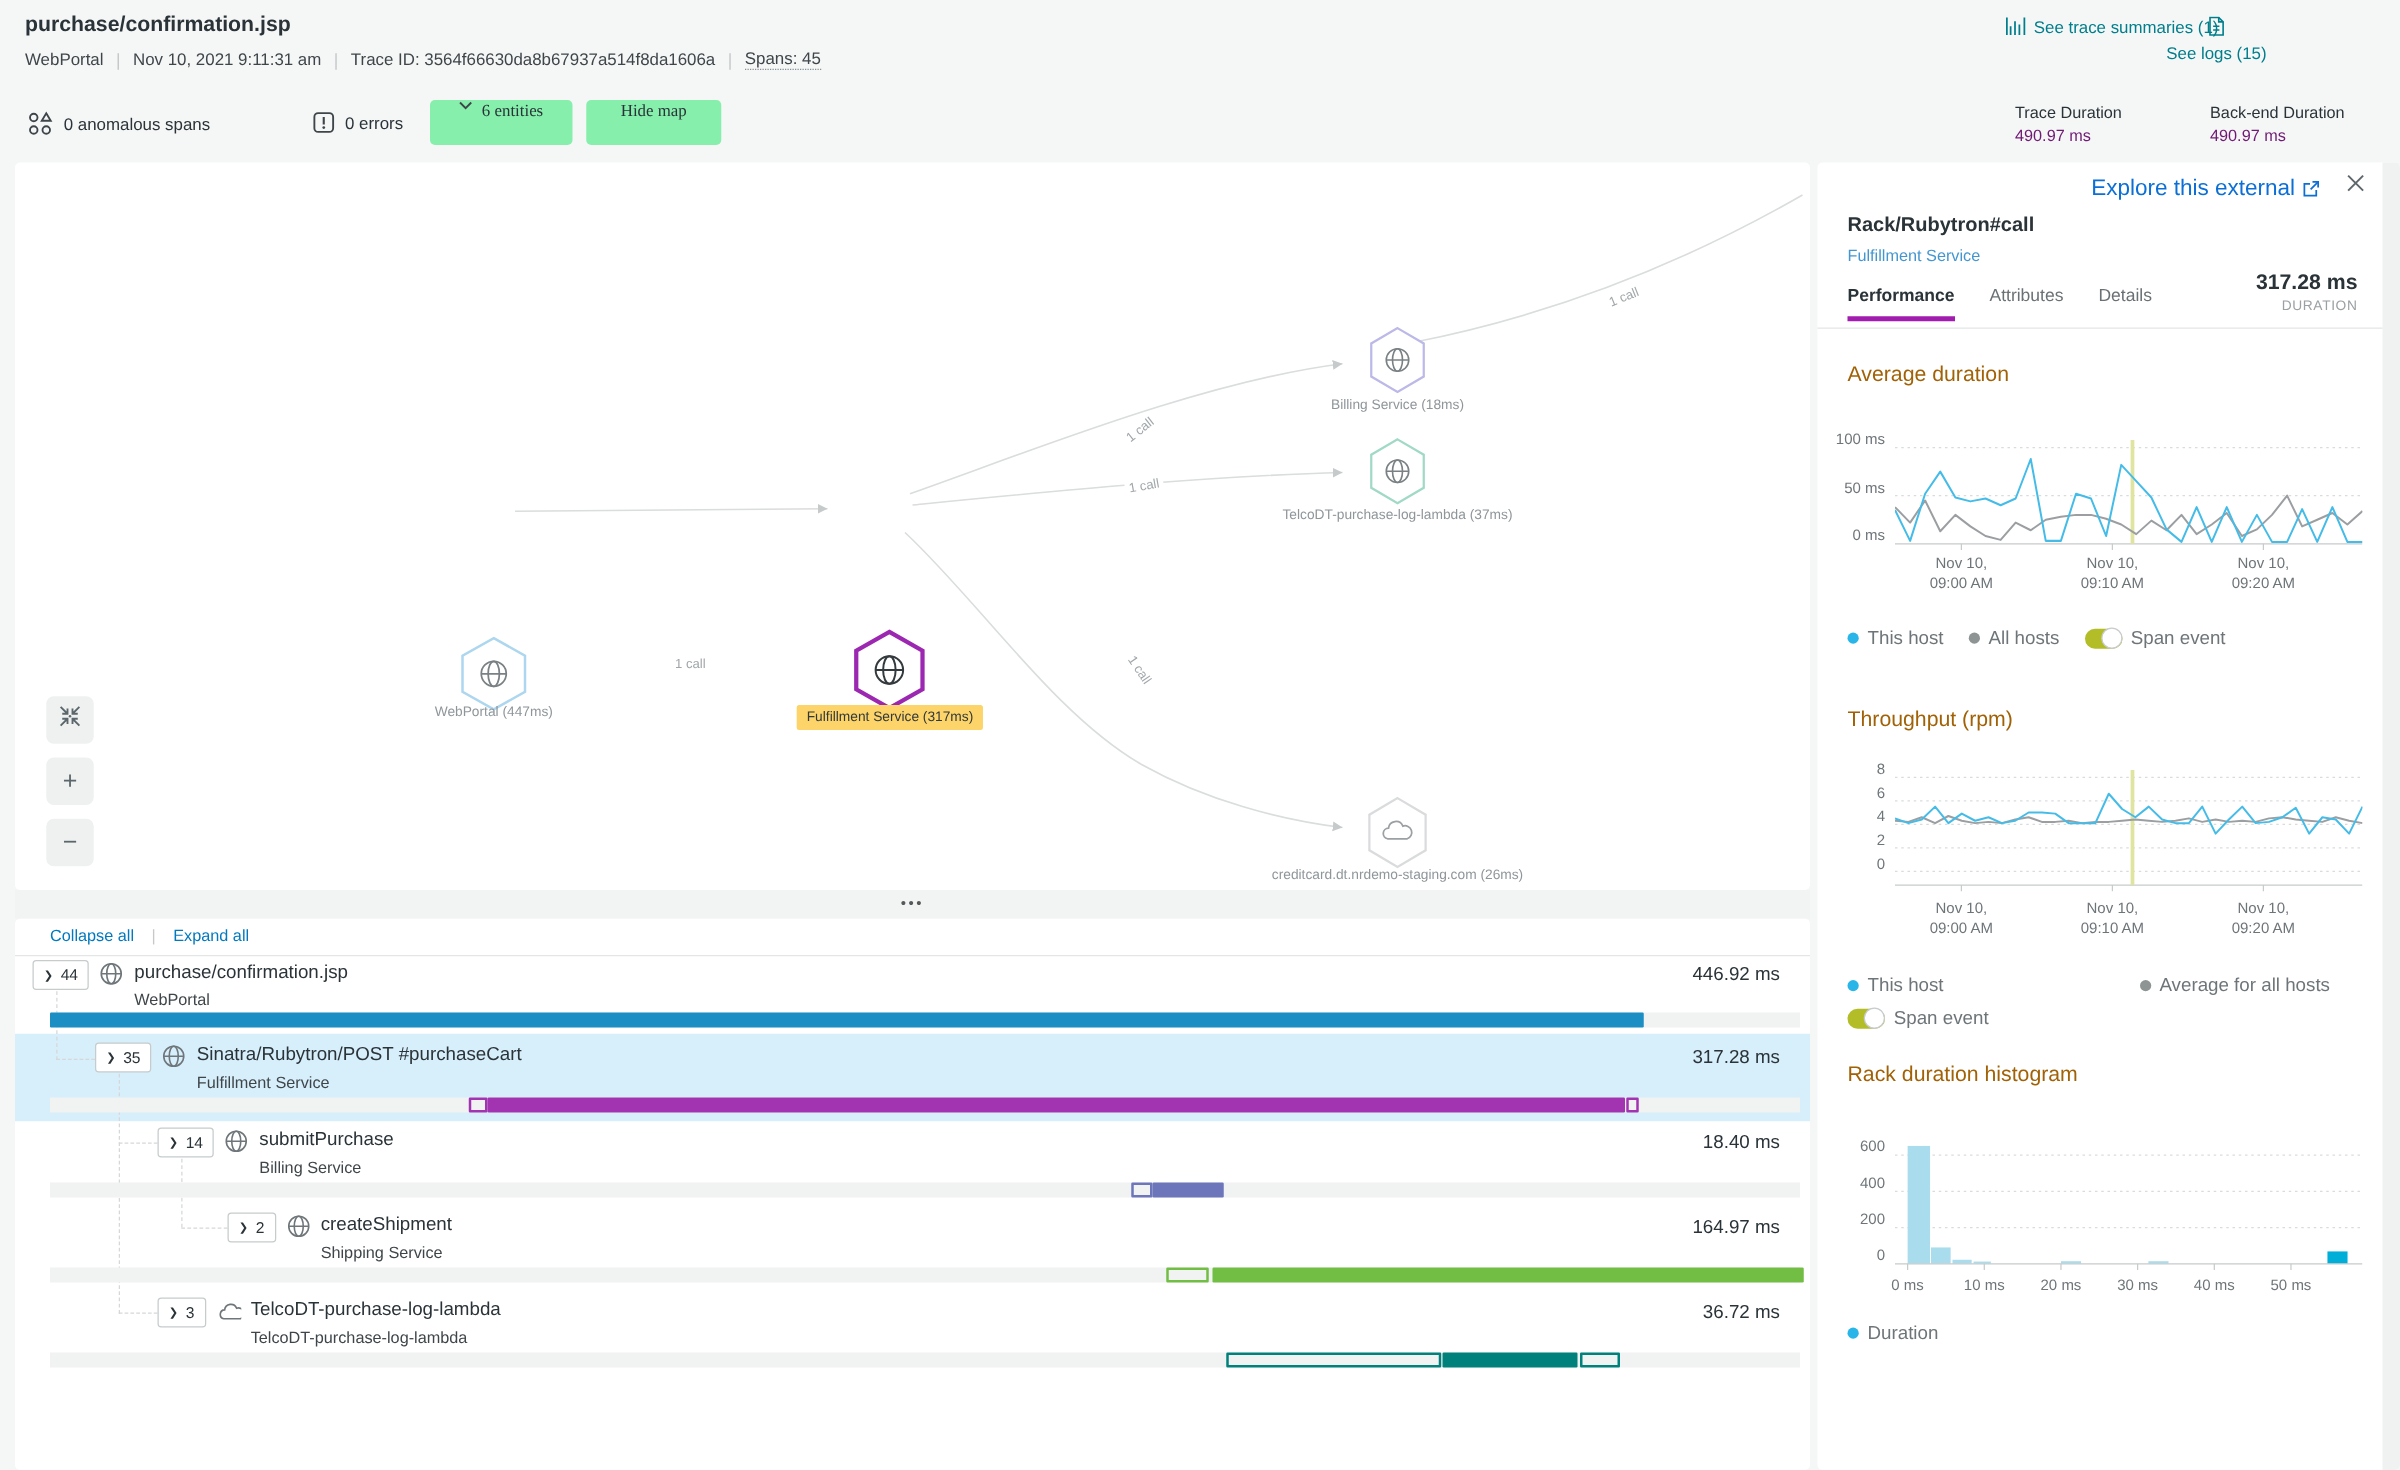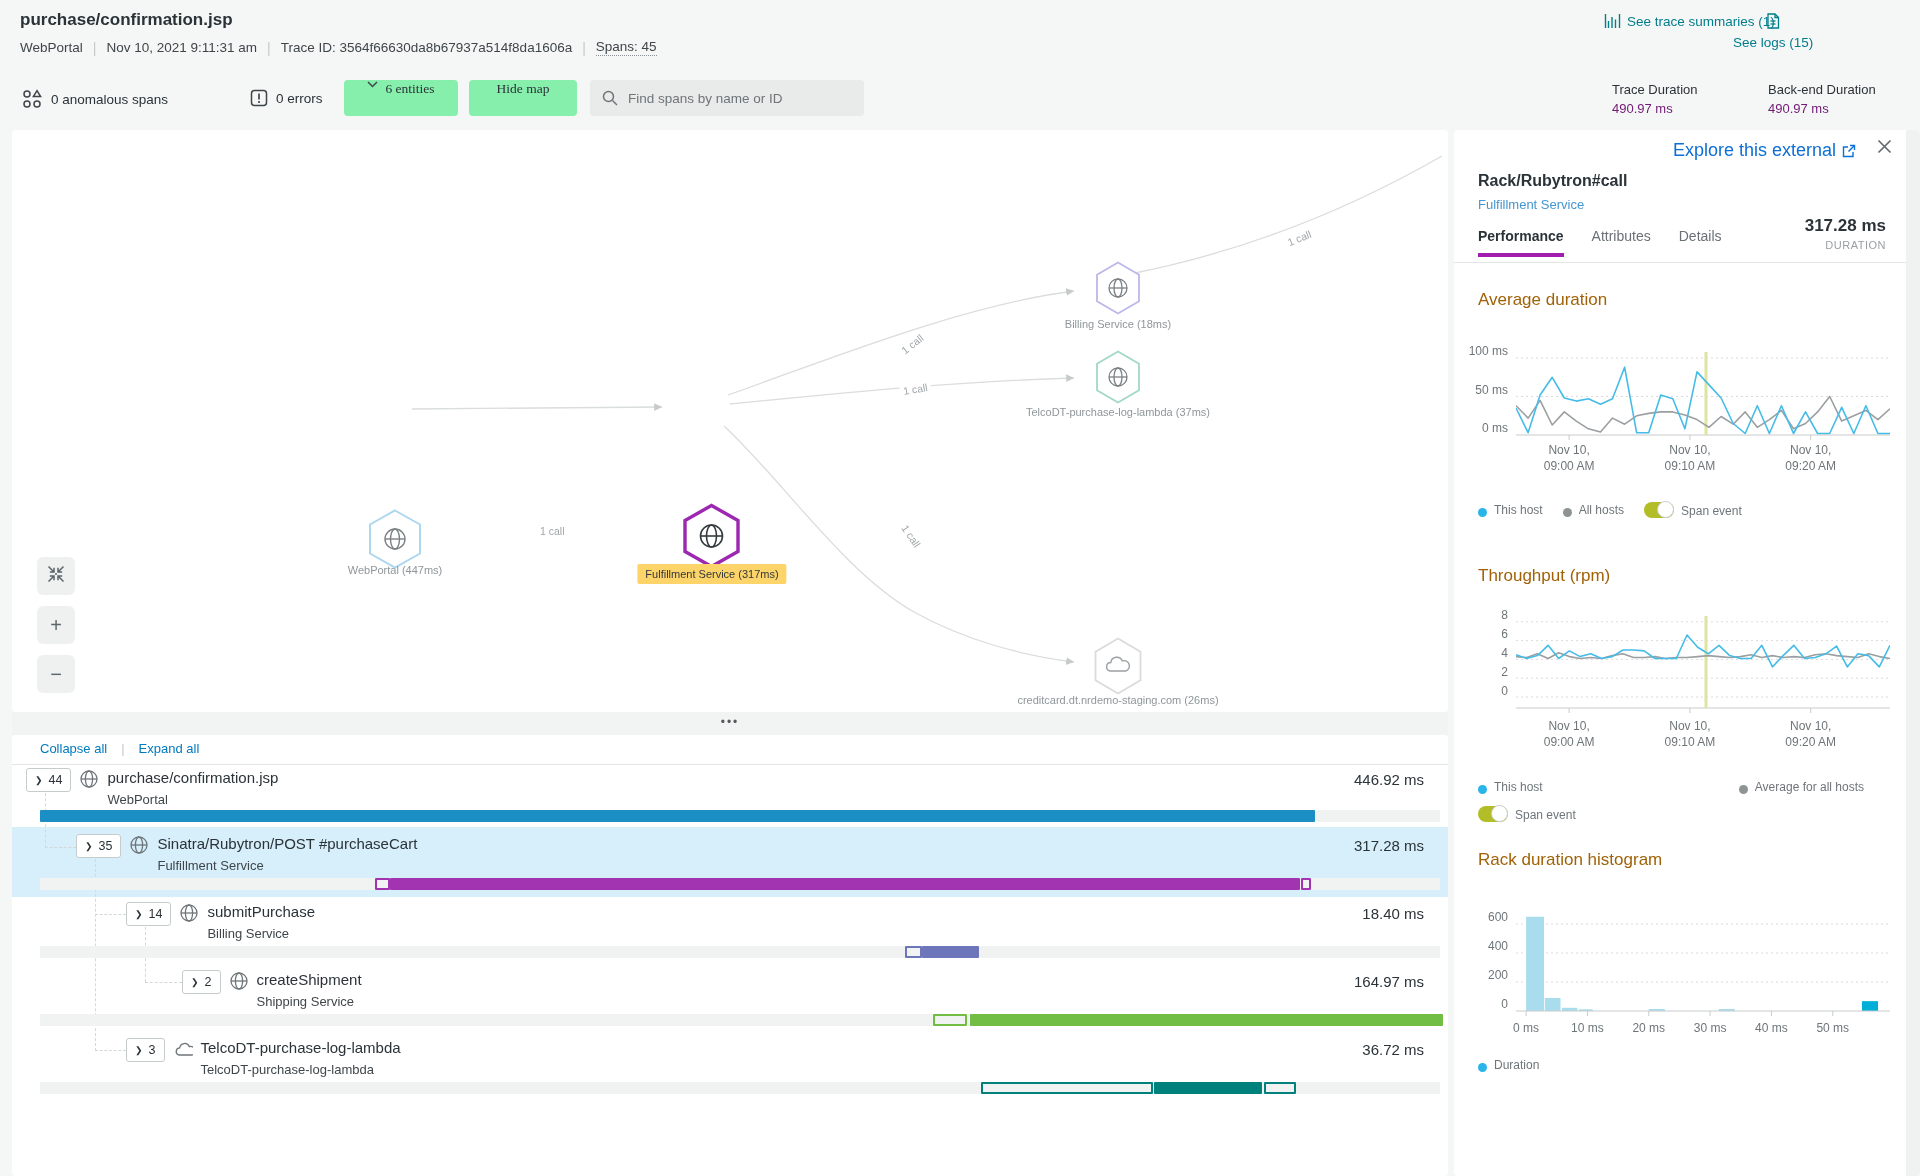--- a/index.html
+++ b/index.html
@@ -44,21 +44,21 @@
   .rail{position:absolute;left:1454px;top:130px;width:466px;height:1046px;background:#fff;border-radius:4px;}
   .rail .scroll{position:absolute;right:0;top:0;width:14px;height:100%;background:#f0f1f1;border-radius:0 4px 4px 0;}
   .blink{color:#0c6fd6;font-size:18px;display:inline-flex;align-items:center;gap:6px;cursor:pointer;}
   .rail-title{font-size:16px;font-weight:700;color:#2a3338;}
   .entity-link{font-size:13px;color:#4496cf;cursor:pointer;}
   .tab{font-size:14px;color:#6a7175;padding-bottom:9px;cursor:pointer;}
   .tab.active{color:#2a3338;font-weight:700;border-bottom:4px solid #a21caf;}
   .sec-h{font-size:17px;color:#a16207;font-weight:500;}
   .ylab{position:absolute;font-size:12px;color:#6e7579;text-align:right;width:52px;}
   .xtick{position:absolute;transform:translateX(-50%);text-align:center;font-size:12px;color:#6e7579;line-height:16px;white-space:nowrap;}
-  .leg{display:flex;align-items:flex-end;gap:7px;font-size:12px;color:#6e7579;}
+  .leg{display:flex;align-items:center;gap:7px;font-size:15px;color:#6e7579;}
   .dot{width:9px;height:9px;border-radius:50%;display:inline-block;}
   .toggle{position:relative;width:30px;height:16px;border-radius:9px;background:#b2bd27;display:inline-block;}
   .toggle .knob{position:absolute;right:0;top:-1px;width:17px;height:17px;border-radius:50%;background:#fff;border:1px solid #c8cccd;box-sizing:border-box;}
   .close-x{cursor:pointer;}
 </style>
 </head>
 <body>
 
 <div id="app">
 
@@ -118,27 +118,20 @@
   </div>
   <button class="btn abs" style="left:344px;top:80px;width:114px;">
     <svg width="11" height="7" viewBox="0 0 11 7">
         <path d="M1 1l4.5 4.5L10 1" stroke="#3f464a" stroke-width="1.5" fill="none"></path>
       </svg>
     <span>6 entities</span>
   </button>
   <button class="btn abs" style="left:469px;top:80px;width:108px;">
     <span>Hide map</span>
   </button>
-  <div class="search abs" style="left:590px;top:80px;width:250px;">
-    <svg width="16" height="16" viewBox="0 0 16 16">
-        <circle cx="6.5" cy="6.5" r="5" stroke="#6e7579" stroke-width="1.5" fill="none"></circle>
-        <path d="M10.5 10.5L15 15" stroke="#6e7579" stroke-width="1.5"></path>
-      </svg>
-    <input type="text" placeholder="Find spans by name or ID" style="">
-  </div>
   <div class="abs" style="left:1612px;top:82px;width:112px;text-align:left;">
     <div class="dur-label">Trace Duration</div>
     <div class="dur-value">490.97 ms</div>
   </div>
   <div class="abs" style="left:1768px;top:82px;width:132px;text-align:left;">
     <div class="dur-label">Back-end Duration</div>
     <div class="dur-value">490.97 ms</div>
   </div>
 
   <div class="panel" style="left:12px;top:130px;width:1436px;height:582px;">

